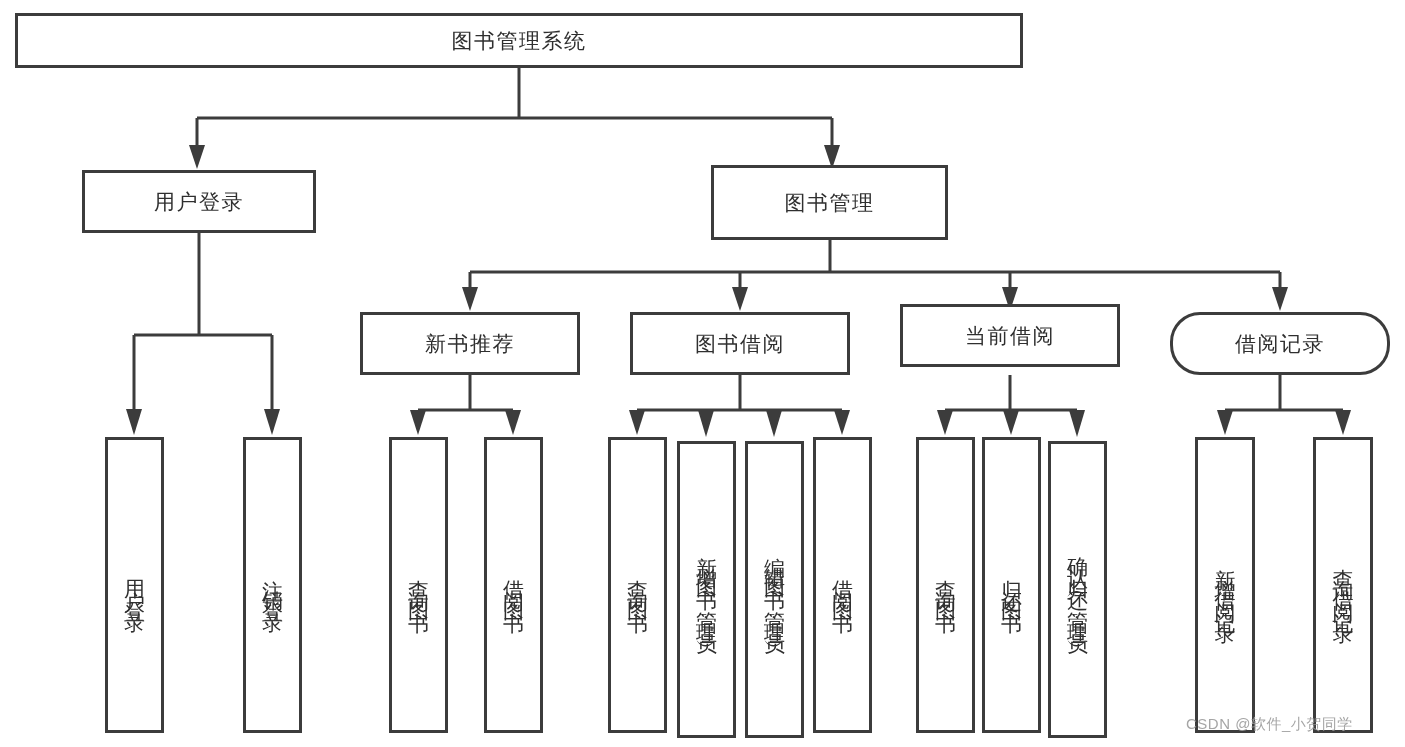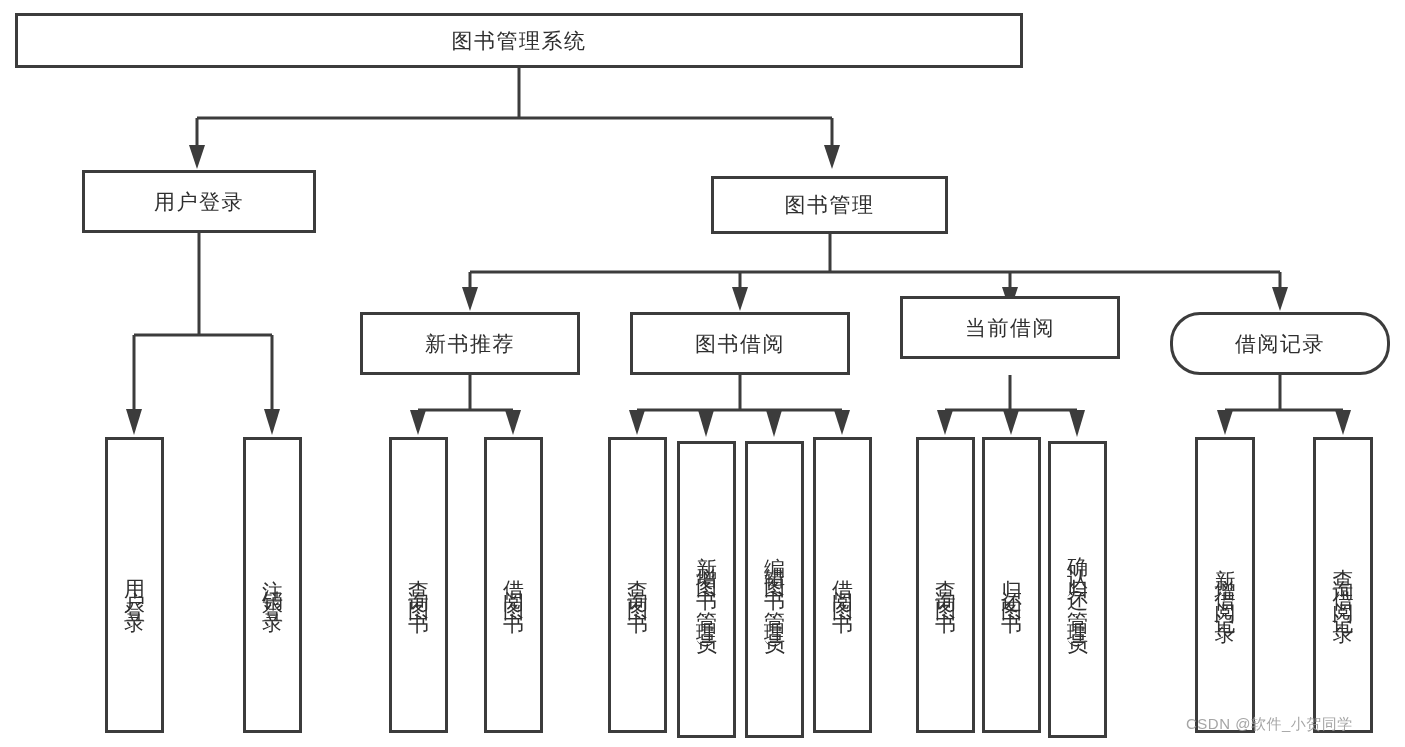--- a/index.html
+++ b/index.html
@@ -92,31 +92,31 @@
     </g>
   </svg>
 
   <div class="hbox" style="left:15px;top:13px;width:1008px;height:55px;">
     <span>图书管理系统</span>
   </div>
 
   <div class="hbox" style="left:82px;top:170px;width:234px;height:63px;">
     <span>用户登录</span>
   </div>
-  <div class="hbox" style="left:711px;top:176px;width:237px;height:58px;">
+  <div class="hbox" style="left:711px;top:165px;width:237px;height:75px;">
     <span>图书管理</span>
   </div>
 
   <div class="hbox" style="left:360px;top:312px;width:220px;height:63px;">
     <span>新书推荐</span>
   </div>
   <div class="hbox" style="left:630px;top:312px;width:220px;height:63px;">
     <span>图书借阅</span>
   </div>
-  <div class="hbox" style="left:900px;top:296px;width:220px;height:63px;">
+  <div class="hbox" style="left:900px;top:304px;width:220px;height:63px;">
     <span>当前借阅</span>
   </div>
   <div class="hbox" style="left:1170px;top:312px;width:220px;height:63px;border-radius:30px;">
     <span>借阅记录</span>
   </div>
 
   <div class="vbox" style="left:105px;top:437px;width:59px;height:296px;">
     <span>用户登录</span>
   </div>
   <div class="vbox" style="left:243px;top:437px;width:59px;height:296px;">

